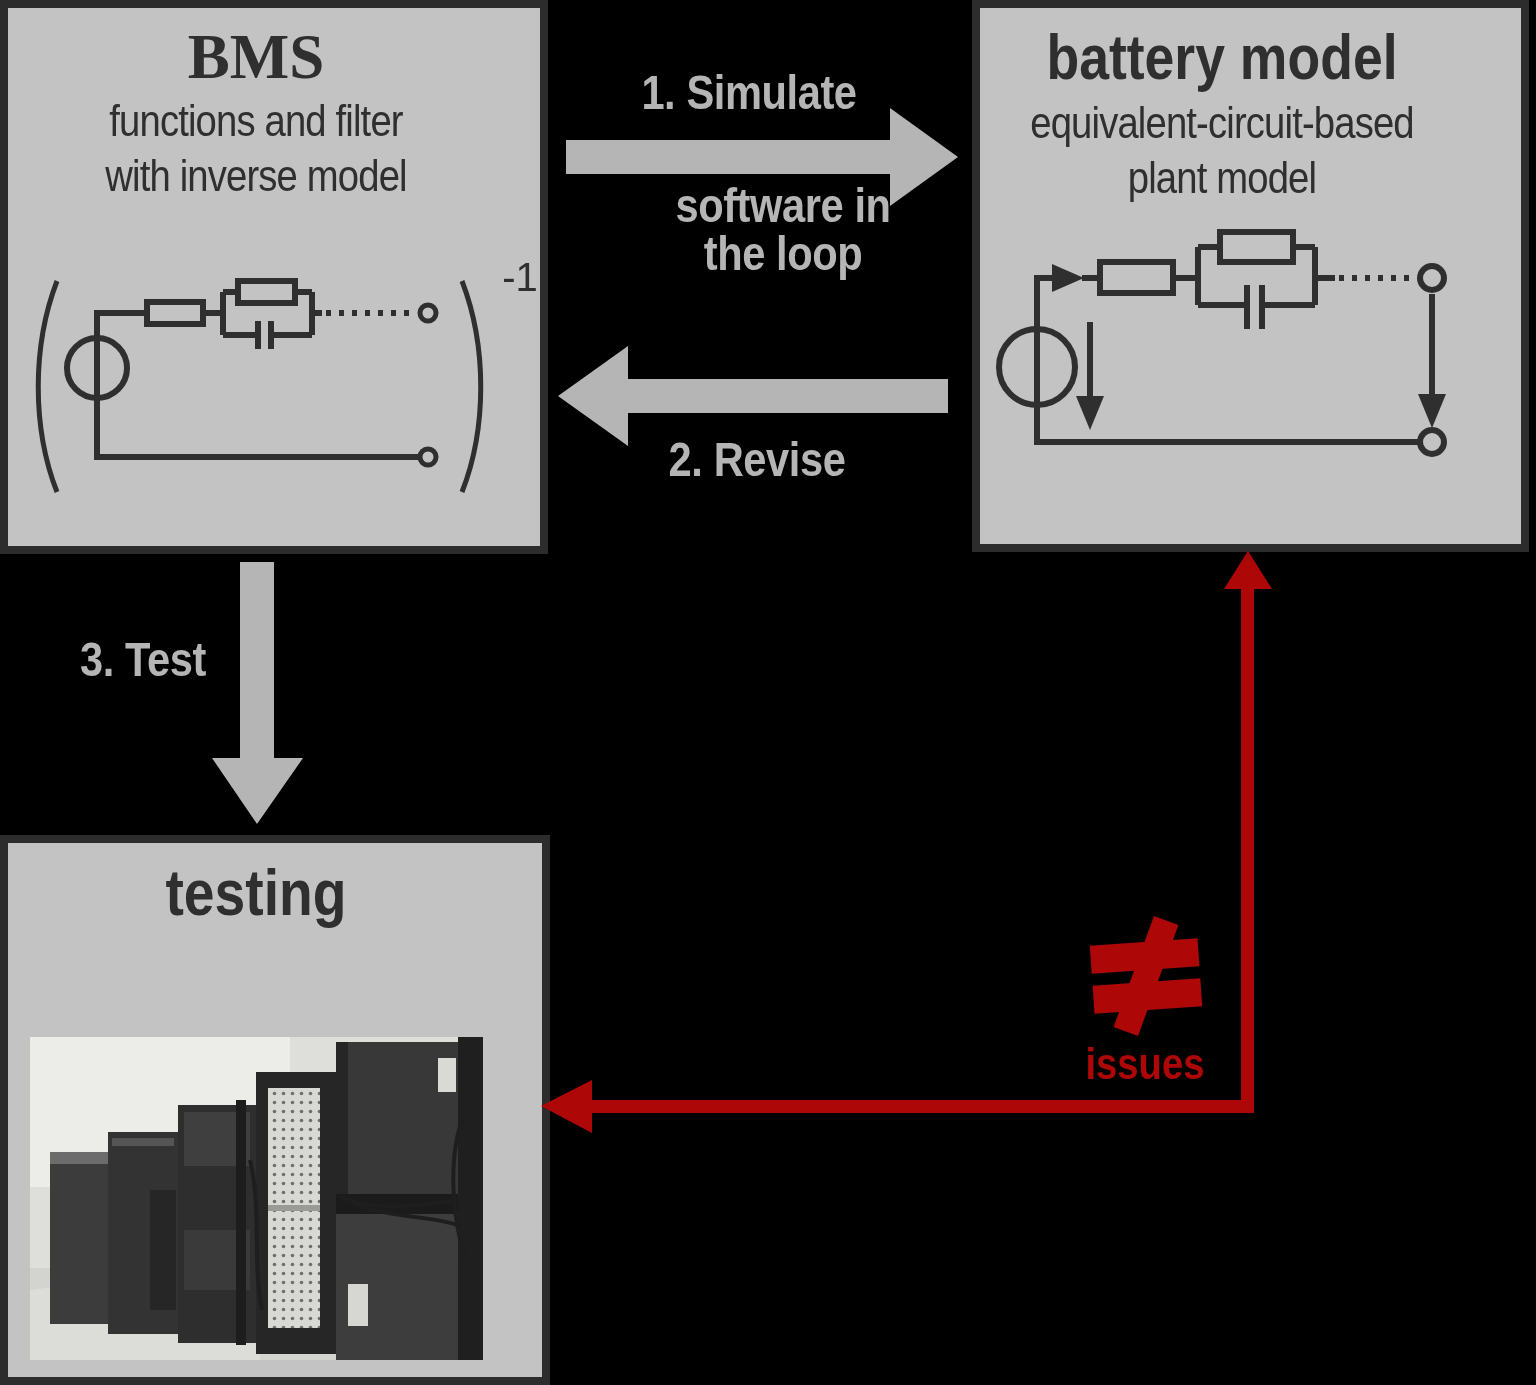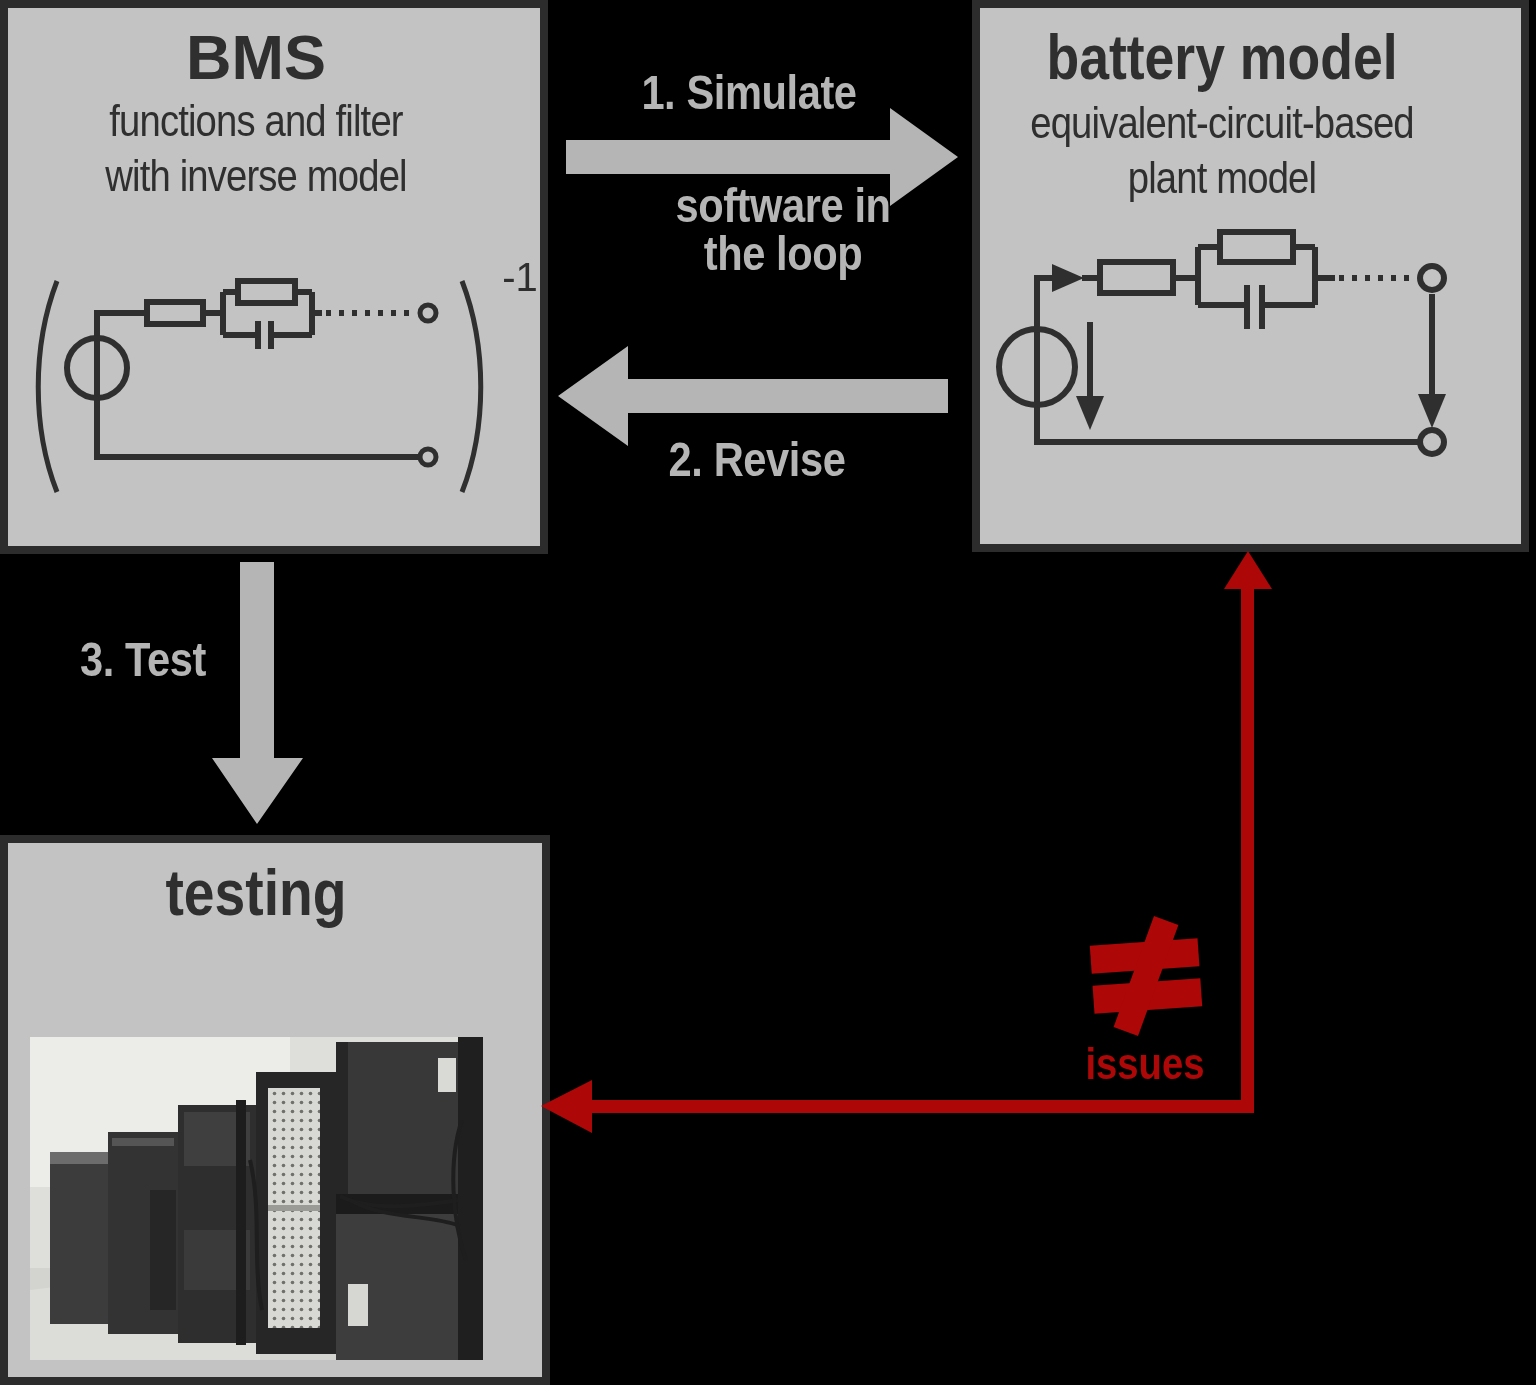--- a/index.html
+++ b/index.html
@@ -17,21 +17,21 @@
   svg.overlay { position:absolute; left:0; top:0; z-index:2; pointer-events:none; }
   .txt { position:absolute; z-index:3; white-space:nowrap; }
   .cond { transform:scaleX(0.85); transform-origin:50% 50%; }
   .ink  { color:#2f2f2f; }
   .grayink { color:#b5b5b5; }
   .redink  { color:#ad0707; }
   .ctr { text-align:center; }
   .boxtitle { font-size:63px; font-weight:700; letter-spacing:0; }
   .boxsub   { font-size:45px; font-weight:400; line-height:55px; letter-spacing:-1px; }
   .flowlbl  { font-size:49px; font-weight:700; letter-spacing:-0.5px; }
-  #bms-title      { left:0;     top:21px;  width:512px; }
+  #bms-title      { left:0;     top:21px;  width:512px;font-family:Liberation Serif, serif; }
   #bms-sub        { left:0;     top:93px;  width:512px; }
   #bms-exponent   { left:487px; top:255px; width:66px; font-size:40px; font-weight:400; text-align:center; }
   #battery-title  { left:972px; top:21px;  width:500px; }
   #battery-sub    { left:972px; top:95px;  width:500px; }
   #testing-title  { left:0;     top:855px; width:512px; font-size:65px; font-weight:700; }
   #lbl-simulate   { left:549px; top:64px;  width:400px; }
   #lbl-sil        { left:583px; top:181px; width:400px; line-height:48px; }
   #lbl-revise     { left:557px; top:431px; width:400px; }
   #lbl-test       { left:0;     top:631px; width:286px; }
   #lbl-issues     { left:1025px; top:1038px; width:240px; font-size:45px; font-weight:700; }

